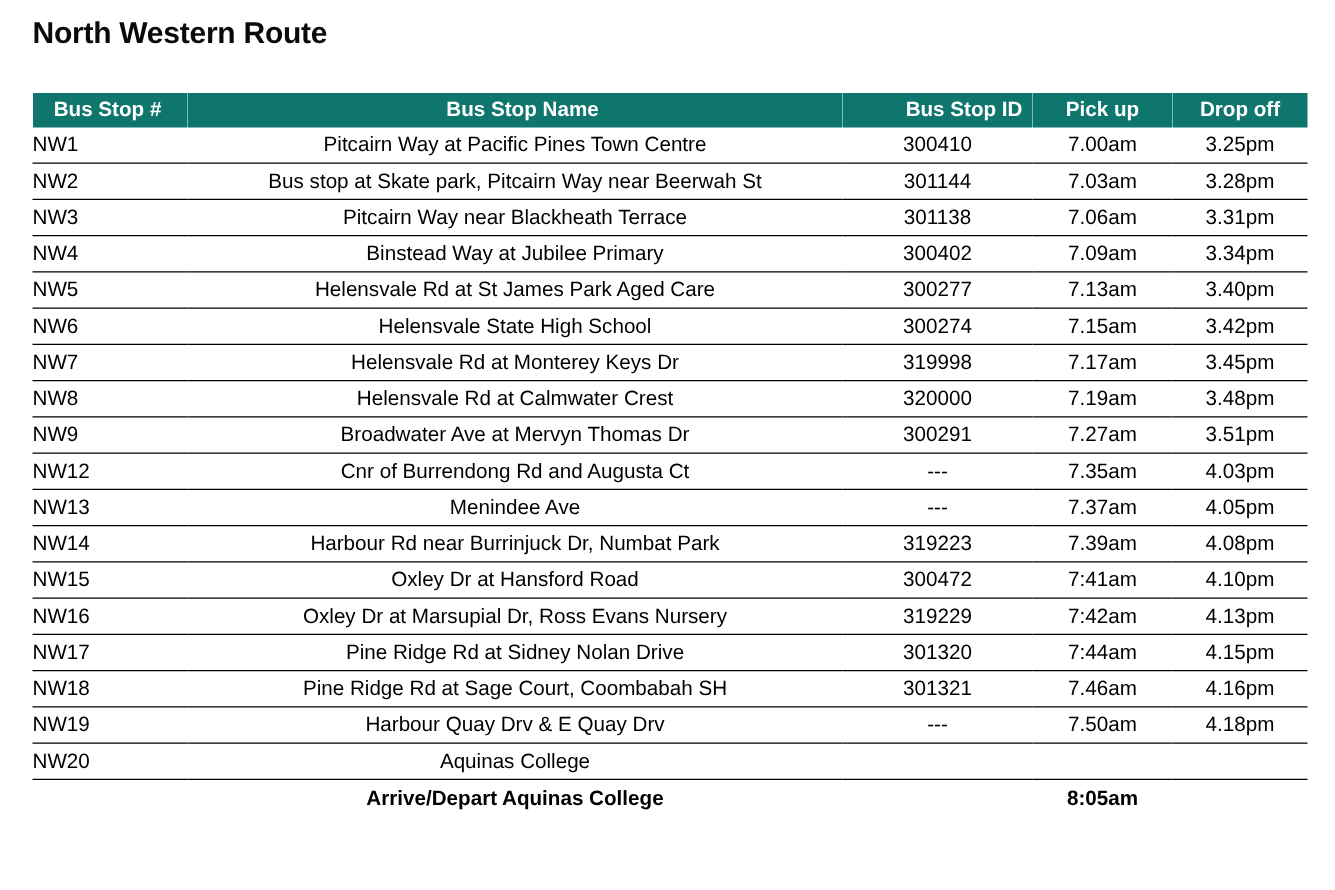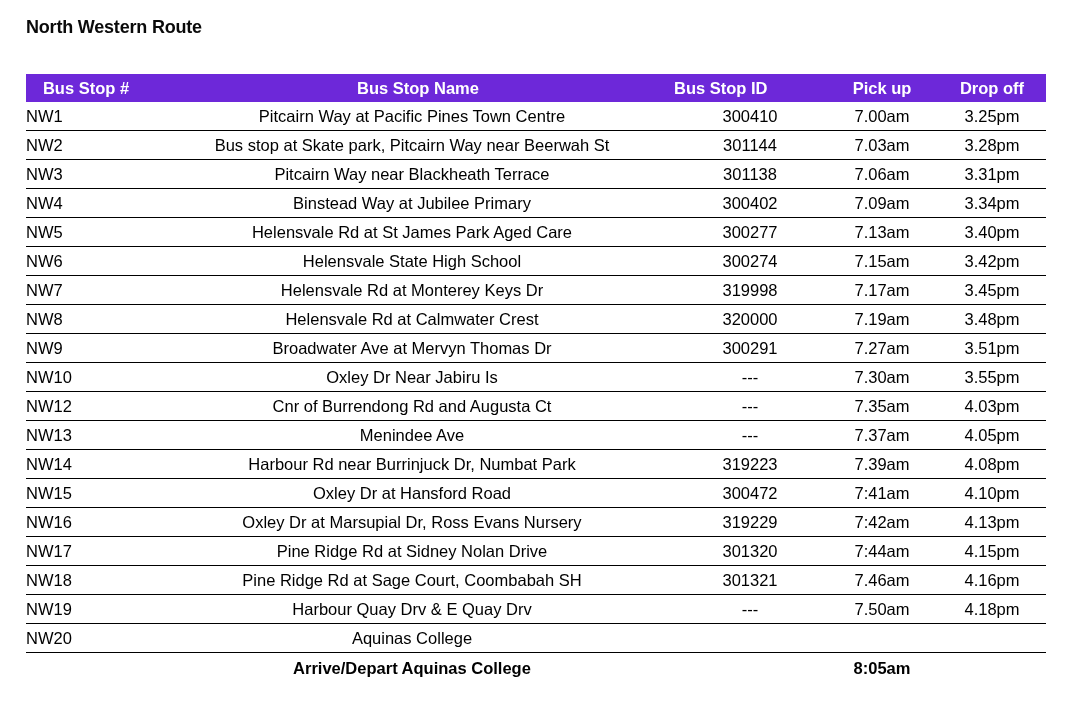--- a/index.html
+++ b/index.html
@@ -17,21 +17,21 @@
   .page {
     position: relative;
     width: 1068px;
     height: 712px;
     background: #ffffff;
   }
   .route-title {
     position: absolute;
     left: 26px;
     top: 11px;
-    font-size: 18px;
+    font-size: 24px;
     font-weight: bold;
     letter-spacing: -0.2px;
     color: #0a0a0a;
     line-height: 32px;
     white-space: nowrap;
   }
   .timetable-wrap {
     position: absolute;
     left: 26px;
     top: 74px;
@@ -47,21 +47,21 @@
   table.timetable td {
     padding: 0;
     margin: 0;
     height: 28px;
     line-height: 28px;
     vertical-align: middle;
     white-space: nowrap;
     overflow: hidden;
   }
   thead tr {
-    background: #6d28d9;
+    background: #0f766e;
   }
   thead th {
     color: #ffffff;
     font-weight: bold;
     font-size: 16.5px;
     height: 27px;
     line-height: 27px;
   }
   
   col.c-num   { width: 124px; }
@@ -71,21 +71,21 @@
   col.c-drop  { width: 108px; }
 
   .col-num   { text-align: left; padding-right: 6px; }
   .col-name  { text-align: center;  padding-left: 12px; }
   .col-id    { text-align: center; padding-right: 10px; }
   .col-pick  { text-align: center; }
   .col-drop  { text-align: center; }
 
   thead th.col-num  { text-align: center; padding-right: 4px; }
   thead th.col-name { text-align: center; padding-left: 12px; }
-  thead th.col-id   { text-align: left; padding-right: 8px; }
+  thead th.col-id   { text-align: right; padding-right: 8px; }
 
   tbody tr.data-row {
     border-bottom: 1.6px solid #000000;
   }
   tbody tr.data-row:last-child {
     border-bottom: none;
   }
   tbody tr.summary-row td {
     font-weight: bold;
     height: 30px;
@@ -181,27 +181,20 @@
             <td class="col-drop">3.48pm</td>
           </tr>
           <tr class="data-row">
             <td class="col-num">NW9</td>
             <td class="col-name">Broadwater Ave at Mervyn Thomas Dr</td>
             <td class="col-id">300291</td>
             <td class="col-pick">7.27am</td>
             <td class="col-drop">3.51pm</td>
           </tr>
           <tr class="data-row">
-            <td class="col-num">NW10</td>
-            <td class="col-name">Oxley Dr Near Jabiru Is</td>
-            <td class="col-id">---</td>
-            <td class="col-pick">7.30am</td>
-            <td class="col-drop">3.55pm</td>
-          </tr>
-          <tr class="data-row">
             <td class="col-num">NW12</td>
             <td class="col-name">Cnr of Burrendong Rd and Augusta Ct</td>
             <td class="col-id">---</td>
             <td class="col-pick">7.35am</td>
             <td class="col-drop">4.03pm</td>
           </tr>
           <tr class="data-row">
             <td class="col-num">NW13</td>
             <td class="col-name">Menindee Ave</td>
             <td class="col-id">---</td>

